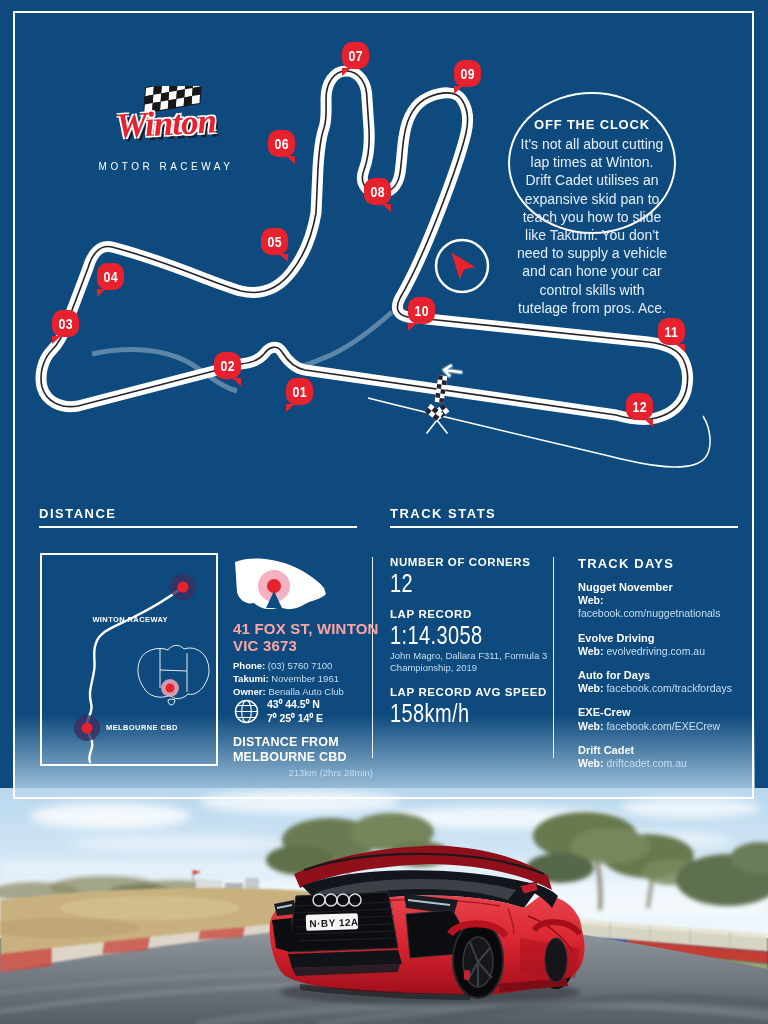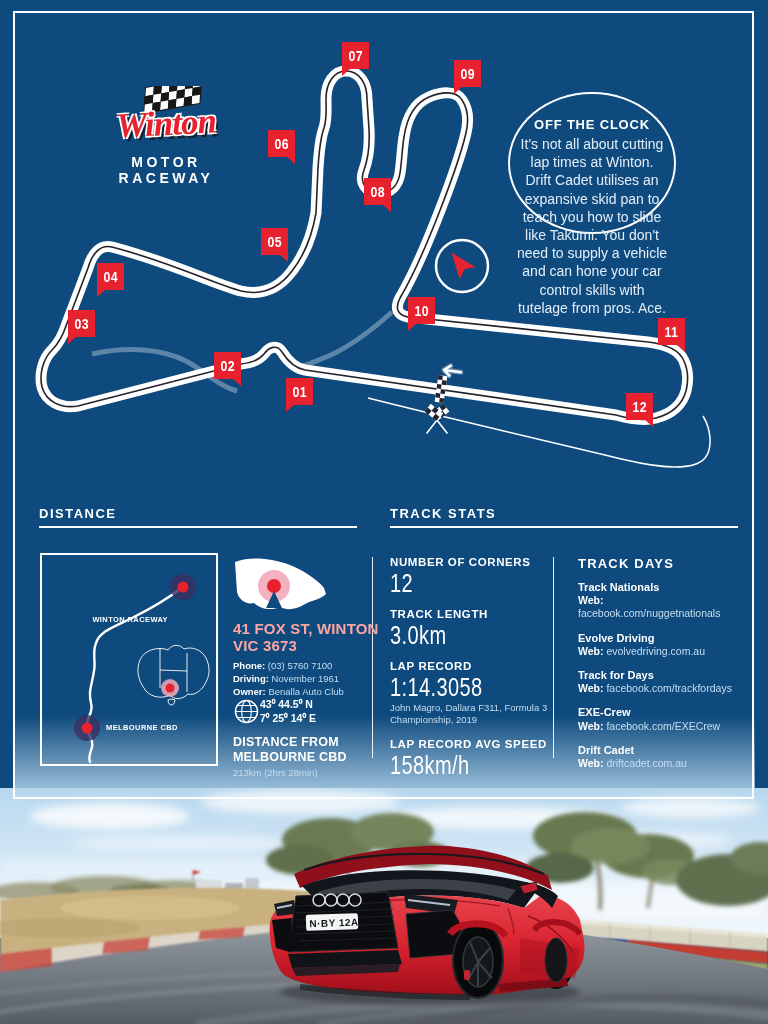--- a/index.html
+++ b/index.html
@@ -2,34 +2,34 @@
 <html><head>
 <meta charset="utf-8">
 <style>
   html,body{margin:0;padding:0;background:#0e4a7d;}
   .page{position:relative;width:768px;height:1024px;background:#0e4a7d;overflow:hidden;
         font-family:"Liberation Sans",sans-serif;-webkit-font-smoothing:antialiased;}
   .frame{position:absolute;left:13px;top:11px;width:741px;height:788px;border:2px solid #fff;
          box-sizing:border-box;z-index:6;pointer-events:none;}
   .track-map{position:absolute;left:0;top:0;z-index:1;}
 
-  .marker{position:absolute;width:27px;height:27px;background:#e8212f;z-index:3;text-align:center;}
+  .marker{position:absolute;width:27px;height:27px;background:#e8212f;z-index:3;text-align:center;border-radius:10px;}
   .marker span{display:inline-block;transform:scaleX(.82);font-weight:bold;font-size:15px;color:#fff;
                line-height:27px;letter-spacing:.5px;}
   .marker.tail-l::after{content:"";position:absolute;left:0;bottom:-7px;width:0;height:0;
                border-top:8px solid #e8212f;border-right:9px solid transparent;}
   .marker.tail-r::after{content:"";position:absolute;right:0;bottom:-7px;width:0;height:0;
                border-top:8px solid #e8212f;border-left:9px solid transparent;}
 
   .logo{position:absolute;left:82px;top:86px;width:168px;z-index:2;text-align:center;}
   .logo-flag{position:absolute;left:50px;top:0;}
   .logo-script{position:relative;margin-top:18px;font-family:"Liberation Serif",serif;font-style:italic;
       font-weight:bold;font-size:35px;color:#e8212f;transform:rotate(-3deg);letter-spacing:-1px;
       text-shadow:-1.5px -1.5px 0 #fff,1.5px -1.5px 0 #fff,-1.5px 1.5px 0 #fff,1.5px 1.5px 0 #fff,3px 4px 0 rgba(25,25,25,.85);}
-  .logo-sub{margin-top:10px;font-size:14px;font-weight:bold;letter-spacing:3.5px;color:#fff;}
+  .logo-sub{margin-top:17px;font-size:10px;font-weight:normal;letter-spacing:3.5px;color:#fff;}
 
   .offclock{position:absolute;left:508px;top:92px;width:168px;height:142px;border:2px solid #fff;
       border-radius:50%;z-index:2;text-align:center;color:#fff;box-sizing:border-box;}
   .offclock-title{margin-top:23px;font-size:13px;font-weight:bold;letter-spacing:.8px;}
   .offclock-body{margin:3px auto 0;width:152px;font-size:14px;line-height:1.3;color:#e4eef8;}
 
   .sec-header{position:absolute;font-size:13px;font-weight:bold;letter-spacing:1.5px;color:#fff;z-index:2;}
   .sec-line{position:absolute;height:1.5px;background:#fff;z-index:2;}
   .divider{position:absolute;width:1px;background:rgba(255,255,255,.9);z-index:2;}
 
@@ -40,26 +40,26 @@
   .lbl-melb{left:64px;top:168px;width:105px;}
 
   .vic-map{position:absolute;left:228px;top:542px;z-index:2;}
 
   .addr{position:absolute;left:233px;top:620px;width:152px;z-index:2;}
   .addr-title{font-size:15px;font-weight:bold;color:#fca5a5;line-height:1.16;letter-spacing:.2px;}
   .addr-details{margin-top:6px;}
   .addr-line{font-size:9.5px;line-height:1.1;margin-bottom:2.5px;color:#c5def2;}
   .addr-line b{color:#fff;}
 
-  .coords{position:absolute;left:233px;top:697px;display:flex;gap:0;align-items:center;z-index:2;}
+  .coords{position:absolute;left:233px;top:697px;display:flex;gap:7px;align-items:center;z-index:2;}
   .coords-text{font-size:10.5px;font-weight:bold;color:#fff;line-height:1.35;}
 
   .distance{position:absolute;left:233px;top:735px;width:140px;z-index:2;}
   .distance-header{font-size:12.5px;font-weight:bold;color:#fff;line-height:1.16;letter-spacing:.2px;}
-  .distance-value{margin-top:3px;font-size:9.5px;color:#c5def2;}
+  .distance-value{margin-top:3px;font-size:9.5px;color:#c5def2;text-align:right;}
 
   .stats{position:absolute;left:390px;top:556px;width:160px;z-index:2;}
   .stat{margin-bottom:11px;}
   .stat-label{font-size:11.5px;font-weight:bold;letter-spacing:.6px;color:#fff;}
   .stat-value{margin-top:1px;font-size:25px;font-weight:400;color:#fff;line-height:1.12;}
   .stat-value span{display:inline-block;transform:scaleX(.8);transform-origin:0 60%;letter-spacing:.5px;}
   .stat-note{margin-top:1px;font-size:9.5px;line-height:1.3;color:#c5def2;width:158px;}
 
   .days{position:absolute;left:578px;top:556px;width:168px;z-index:2;}
   .days-header{font-size:13px;font-weight:bold;letter-spacing:1.2px;color:#fff;margin-bottom:9px;}
@@ -126,21 +126,21 @@
     <g transform="translate(462,266)">
       <circle r="26" stroke="#fff" stroke-width="2.5" fill="none"></circle>
       <g transform="rotate(-38)">
           <path d="M0,-17 L10,9 L0,4 L-10,9 Z" fill="#e8212f"></path>
         </g>
     </g>
   </svg>
 
   <div class="marker tail-l" style="left:286px;top:378px"><span>01</span></div>
   <div class="marker tail-r" style="left:214px;top:352px"><span>02</span></div>
-  <div class="marker tail-l" style="left:68px;top:310px"><span>03</span></div>
+  <div class="marker tail-l" style="left:52px;top:310px"><span>03</span></div>
   <div class="marker tail-l" style="left:97px;top:263px"><span>04</span></div>
   <div class="marker tail-r" style="left:261px;top:228px"><span>05</span></div>
   <div class="marker tail-r" style="left:268px;top:130px"><span>06</span></div>
   <div class="marker tail-l" style="left:342px;top:42px"><span>07</span></div>
   <div class="marker tail-r" style="left:364px;top:178px"><span>08</span></div>
   <div class="marker tail-l" style="left:454px;top:60px"><span>09</span></div>
   <div class="marker tail-l" style="left:408px;top:297px"><span>10</span></div>
   <div class="marker tail-r" style="left:658px;top:318px"><span>11</span></div>
   <div class="marker tail-r" style="left:626px;top:393px"><span>12</span></div>
 
@@ -213,21 +213,21 @@
     <circle cx="46" cy="44" r="16" fill="rgba(243,169,184,.9)"></circle>
     <circle cx="46" cy="44" r="7" fill="#e8212f"></circle>
     <path d="M38,66 L54,66 L46,49 Z" fill="#0e4a7d"></path>
   </svg>
 
   <div class="addr">
     <div class="addr-title">41 FOX ST, WINTON</div>
     <div class="addr-title">VIC 3673</div>
     <div class="addr-details">
       <div class="addr-line"><b>Phone:</b> <span>(03) 5760 7100</span></div>
-      <div class="addr-line"><b>Driving:</b> <span>November 1961</span></div>
+      <div class="addr-line"><b>Takumi:</b> <span>November 1961</span></div>
       <div class="addr-line"><b>Owner:</b> <span>Benalla Auto Club</span></div>
     </div>
   </div>
 
   <div class="coords">
     <svg width="27" height="27" viewBox="0 0 27 27">
       <circle cx="13.5" cy="13.5" r="11" stroke="#fff" stroke-width="1.5" fill="none"></circle>
       <ellipse cx="13.5" cy="13.5" rx="4.8" ry="11" stroke="#fff" stroke-width="1.1" fill="none"></ellipse>
       <path d="M2.5,13.5 H24.5 M4.5,7.5 H22.5 M4.5,19.5 H22.5" stroke="#fff" stroke-width="1.1" fill="none"></path>
     </svg>
@@ -241,46 +241,42 @@
     <div class="distance-header">DISTANCE FROM MELBOURNE CBD</div>
     <div class="distance-value">213km (2hrs 28min)</div>
   </div>
 
   <div class="stats">
     <div class="stat">
       <div class="stat-label">NUMBER OF CORNERS</div>
       <div class="stat-value"><span>12</span></div>
     </div>
     <div class="stat">
-      <div class="stat-label">TRACK LENGTH</div>
-      <div class="stat-value"><span>3.0km</span></div>
-    </div>
-    <div class="stat">
       <div class="stat-label">LAP RECORD</div>
       <div class="stat-value"><span>1:14.3058</span></div>
       <div class="stat-note">John Magro, Dallara F311, Formula 3 Championship, 2019</div>
     </div>
     <div class="stat">
       <div class="stat-label">LAP RECORD AVG SPEED</div>
       <div class="stat-value"><span>158km/h</span></div>
     </div>
   </div>
 
   <div class="days">
     <div class="days-header">TRACK DAYS</div>
     <div class="day">
-      <div class="day-name">Track Nationals</div>
+      <div class="day-name">Nugget November</div>
       <div class="day-web"><b>Web:</b> <span>facebook.com/nuggetnationals</span></div>
     </div>
     <div class="day">
       <div class="day-name">Evolve Driving</div>
       <div class="day-web"><b>Web:</b> <span>evolvedriving.com.au</span></div>
     </div>
     <div class="day">
-      <div class="day-name">Track for Days</div>
+      <div class="day-name">Auto for Days</div>
       <div class="day-web"><b>Web:</b> <span>facebook.com/trackfordays</span></div>
     </div>
     <div class="day">
       <div class="day-name">EXE-Crew</div>
       <div class="day-web"><b>Web:</b> <span>facebook.com/EXECrew</span></div>
     </div>
     <div class="day">
       <div class="day-name">Drift Cadet</div>
       <div class="day-web"><b>Web:</b> <span>driftcadet.com.au</span></div>
     </div>

